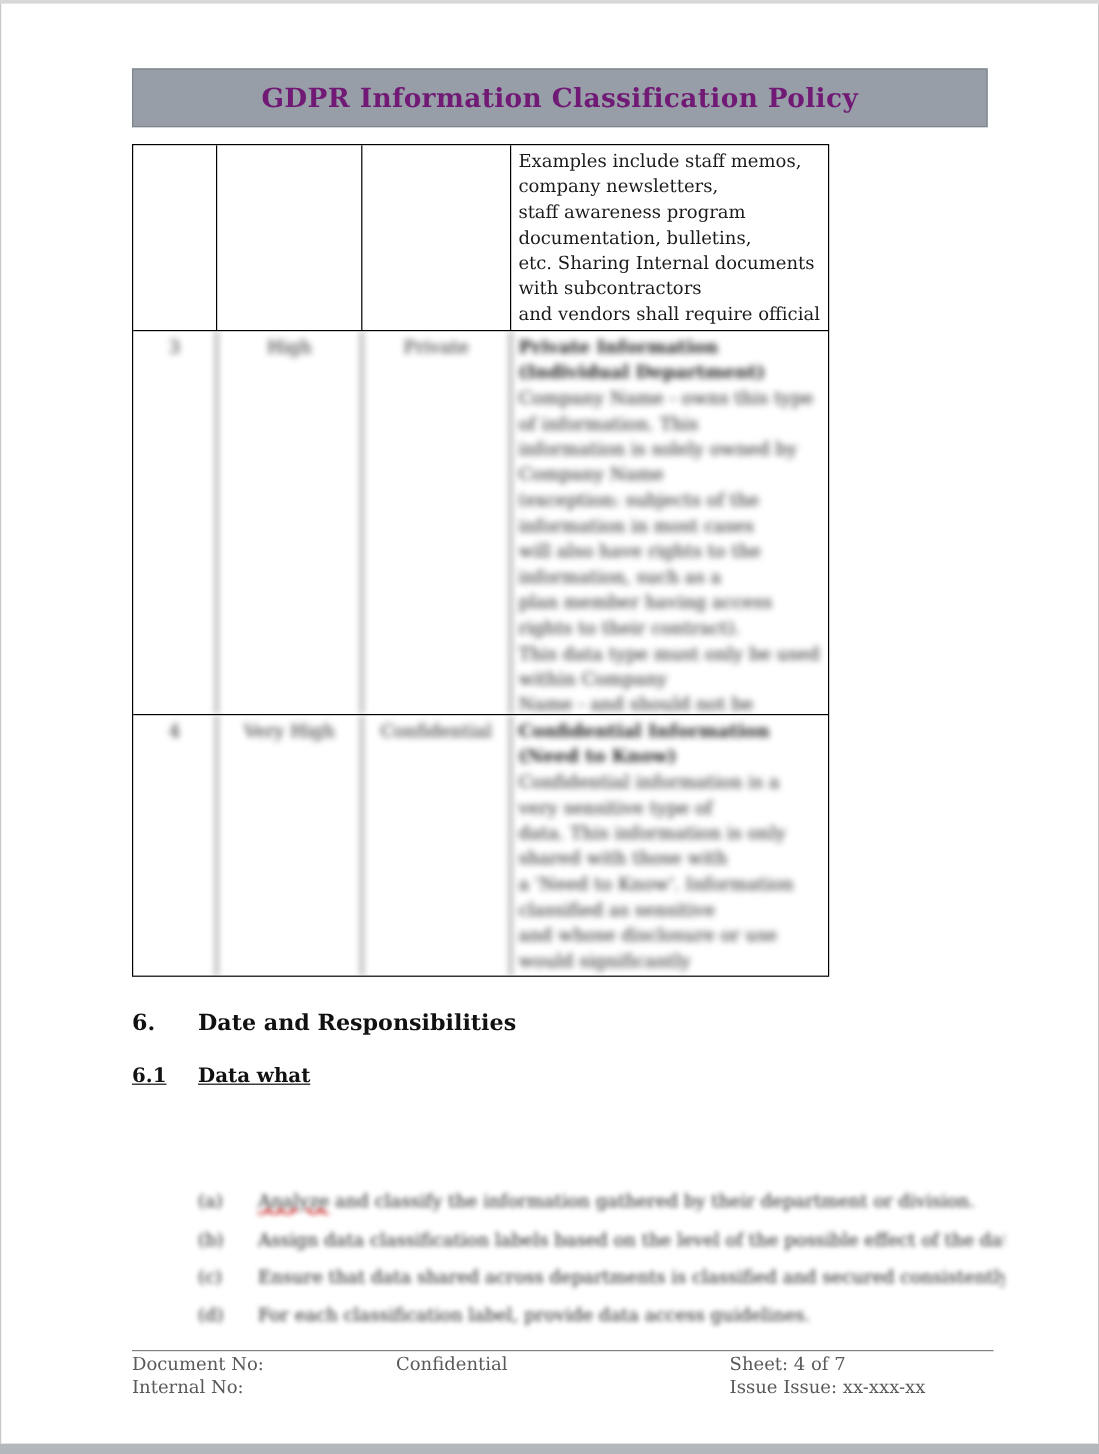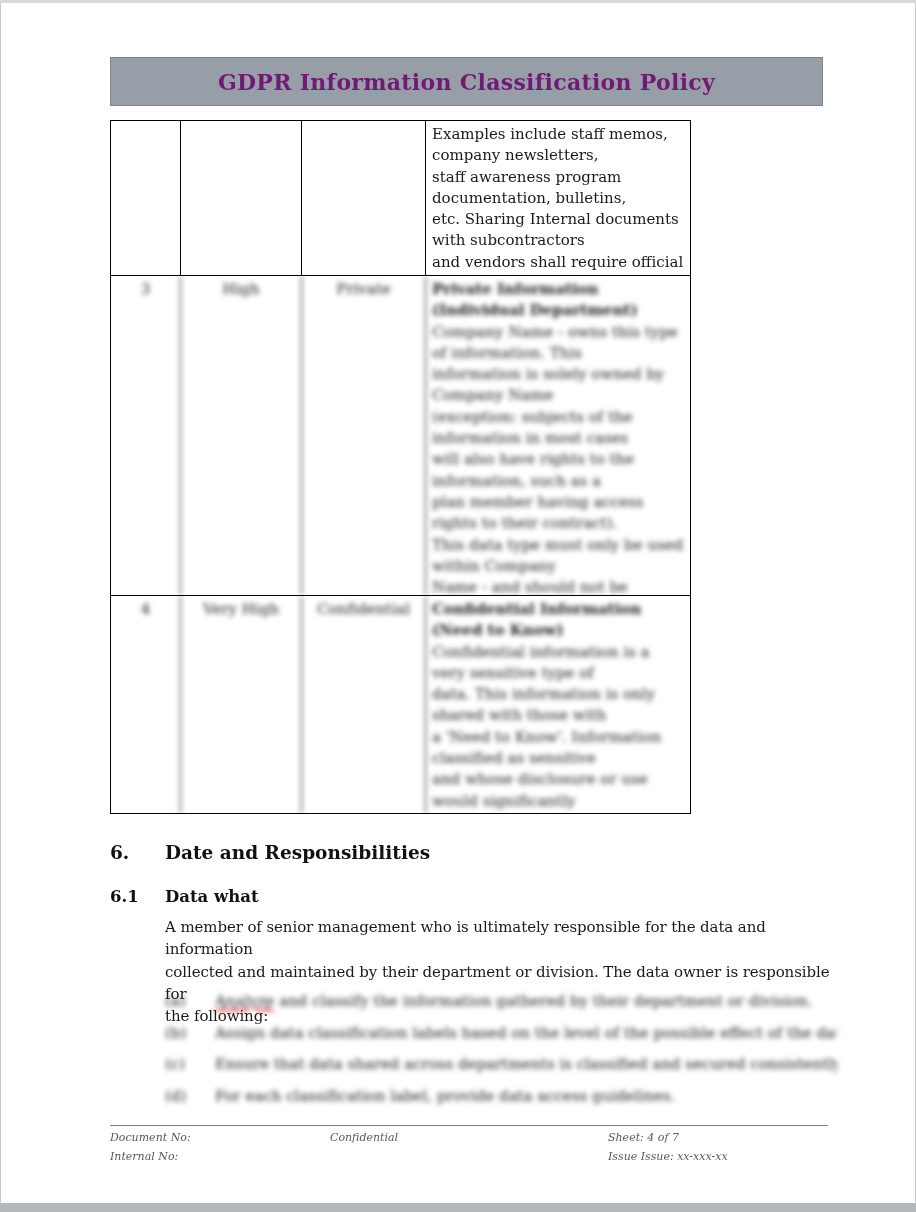--- a/index.html
+++ b/index.html
@@ -41,21 +41,21 @@
   .cell{box-sizing:border-box;font-size:15px;line-height:21.3px;padding:3px 6px;overflow:hidden;}
   .c1{width:70px;text-align:center;border-right:1px solid var(--table-border);}
   .c2{width:121px;text-align:center;border-right:1px solid var(--table-border);}
   .c3{width:124px;text-align:center;border-right:1px solid var(--table-border);}
   .c4{flex:1;}
   .desc{white-space:pre-line;}
   .cell-heading{font-weight:bold;}
 
   .h6{position:absolute;left:110px;top:842px;display:flex;font-size:18.5px;font-weight:bold;color:#111;}
   .h6 .sec-num{width:55px;}
-  .h61{position:absolute;left:110px;top:887px;display:flex;font-size:16.5px;font-weight:bold;color:#111;}
+  .h61{position:absolute;left:110px;top:887px;display:flex;font-size:16.5px;font-weight:bold;color:#111;text-decoration:underline;}
   .h61 .sec-num{width:55px;}
 
   .para{
     position:absolute;left:165px;top:916px;width:672px;
     font-size:15px;line-height:22.3px;white-space:pre-line;letter-spacing:-0.1px;
   }
 
   .roles-list{position:absolute;left:165px;top:991px;width:672px;}
   .role-item{display:flex;font-size:15px;line-height:21px;height:21px;margin-bottom:10.5px;overflow:hidden;}
   .role-marker{width:50px;flex:0 0 50px;}
@@ -63,21 +63,21 @@
   .misspelled{
     text-decoration:underline;
     text-decoration-style:wavy;
     text-decoration-color:var(--spellcheck-red);
     text-decoration-thickness:2px;
   }
 
   .footer-rule{position:absolute;left:110px;top:1125px;width:718px;height:1px;background:#808080;}
   .doc-footer{
     position:absolute;left:110px;top:1128px;width:718px;display:flex;
-    color:var(--footer-text);font-size:11px;line-height:19px;font-style:italic;
+    color:var(--footer-text);font-size:15px;line-height:19px;
   }
   .footer-left{width:220px;text-align:left;}
   .footer-center{flex:1;text-align:left;}
   .footer-right{width:220px;text-align:left;}
 </style>
 </head>
 <body>
 
 <div class="page">
   <div class="chrome-top"></div>
@@ -154,23 +154,20 @@
   <div class="h6">
     <span class="sec-num">6.</span>
     <span>Date and Responsibilities</span>
   </div>
 
   <div class="h61">
     <span class="sec-num">6.1</span>
     <span>Data what</span>
   </div>
 
-  <div class="para">A member of senior management who is ultimately responsible for the data and information
-collected and maintained by their department or division. The data owner is responsible for
-the following:</div>
 
   <div class="roles-list">
     <div class="role-item blur-soft">
       <span class="role-marker">(a)</span>
       <span class="role-text"><span class="misspelled">Analyze</span><span> and classify the information gathered by their department or division.</span></span>
     </div>
     <div class="role-item blur-soft">
       <span class="role-marker">(b)</span>
       <span class="role-text">Assign data classification labels based on the level of the possible effect of the data.</span>
     </div>

